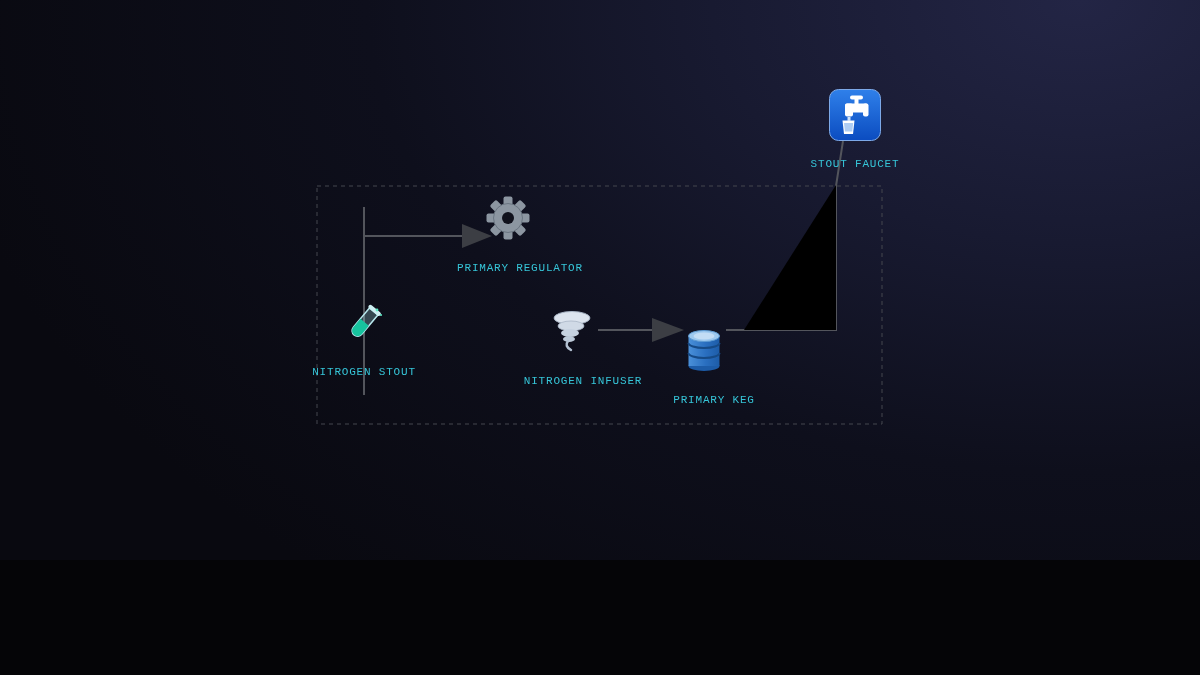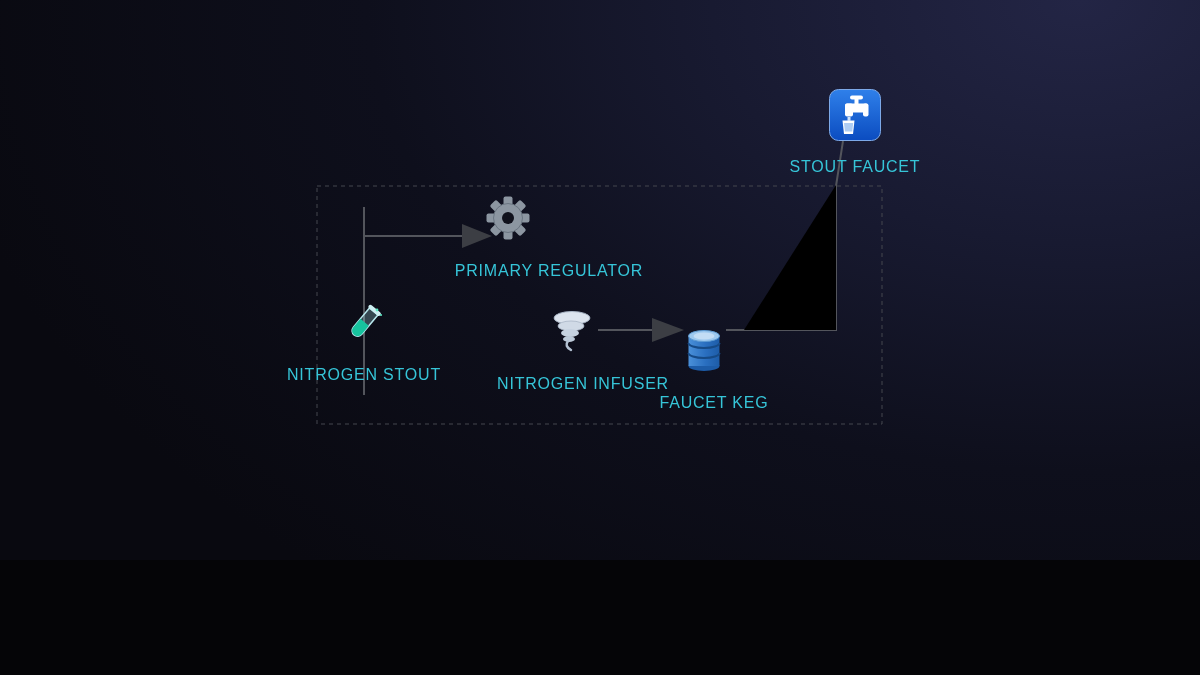--- a/index.html
+++ b/index.html
@@ -12,25 +12,25 @@
   }
   .connector-layer { position:absolute; left:0; top:0; width:1200px; height:675px; }
   .icon { position:absolute; }
   #icon-tank    { left:342px; top:301px; }
   #icon-gear    { left:484px; top:194px; }
   #icon-tornado { left:549px; top:308px; }
   #icon-keg     { left:684px; top:329px; }
   #icon-faucet  { left:829px; top:89px;  }
   .node-label {
     position:absolute; transform:translateX(-50%);
-    color:#36c5d8; font-size:16px; letter-spacing:0.8px; white-space:nowrap;
-    font-family:Liberation Sans, sans-serif;
+    color:#36c5d8; font-size:11px; letter-spacing:0.8px; white-space:nowrap;
+    font-family:Liberation Mono, monospace;
   }
   #label-tank      { left:364px; top:366px; }
-  #label-regulator { left:549px; top:262px; }
+  #label-regulator { left:520px; top:262px; }
   #label-infuser   { left:583px; top:375px; }
   #label-keg       { left:714px; top:394px; }
   #label-faucet    { left:855px; top:158px; }
 
   .footer {
     position:absolute; left:0; top:560px; width:1200px; height:115px;
     background:#050507;
   }
 </style>
 </head>
@@ -125,21 +125,21 @@
         <path d="M13.5 31.5 L25.5 31.5 L24 45 L15 45 Z"></path>
       </g>
       <rect x="18.5" y="28" width="3" height="4" fill="#cfe2fa"></rect>
       <path d="M15 34 L24.2 34 L23.3 42.5 L15.9 42.5 Z" fill="#aecdf4"></path>
     </svg>
   </div>
 
   <div class="node-label" id="label-tank">NITROGEN STOUT</div>
   <div class="node-label" id="label-regulator">PRIMARY REGULATOR</div>
   <div class="node-label" id="label-infuser">NITROGEN INFUSER</div>
-  <div class="node-label" id="label-keg">FAUCET KEG</div>
+  <div class="node-label" id="label-keg">PRIMARY KEG</div>
   <div class="node-label" id="label-faucet">STOUT FAUCET</div>
 
   <div class="footer">
     
     
     
     
   </div>
 
 </div>

